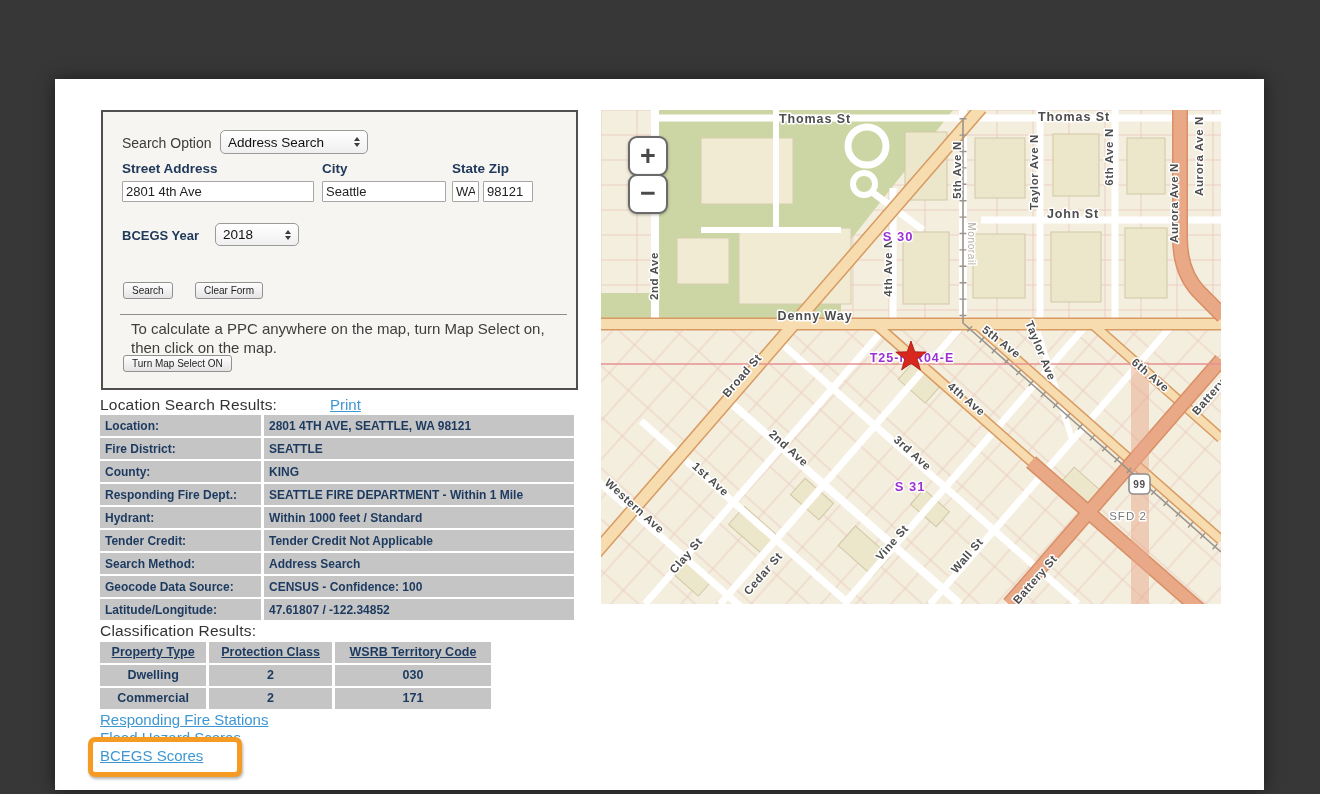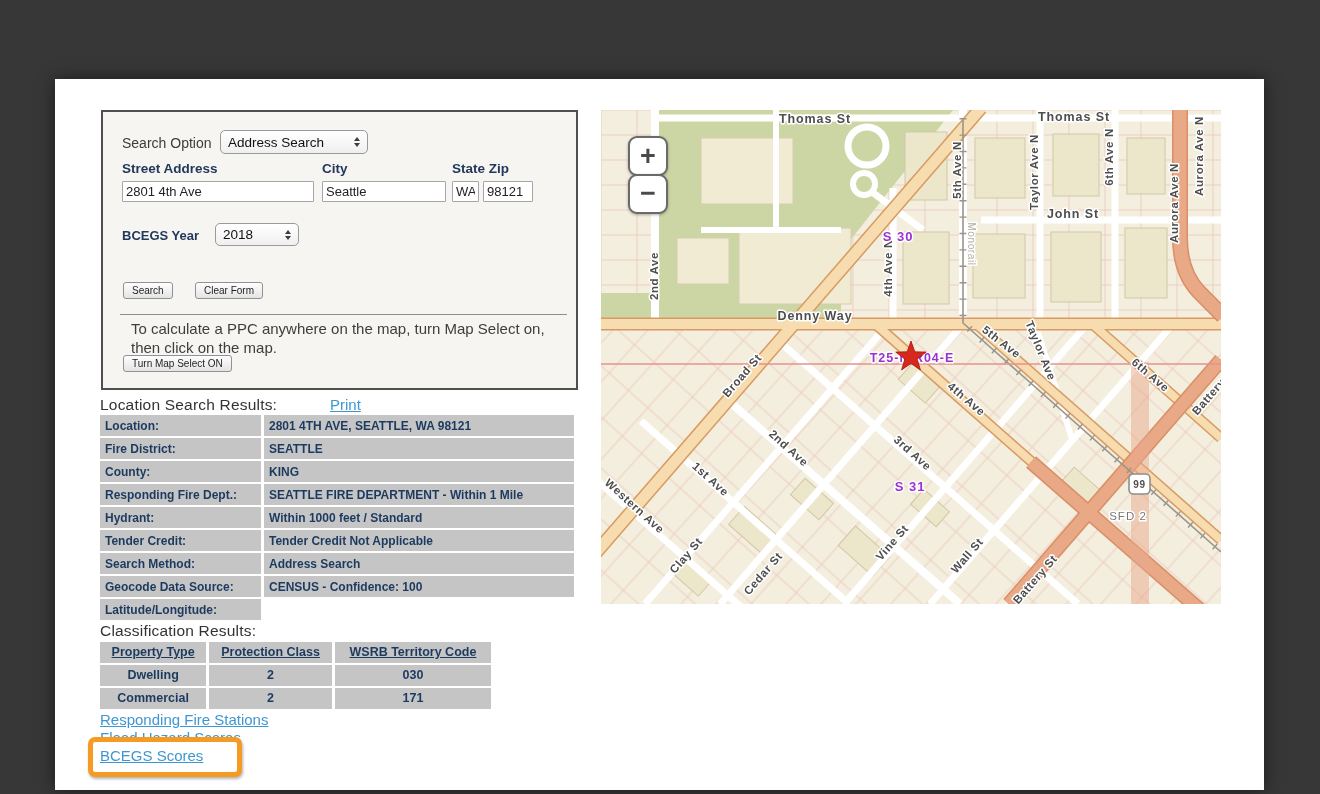--- a/index.html
+++ b/index.html
@@ -163,20 +163,21 @@
     <div class="lrow">
         <div class="lcell lab">Search Method:</div>
         <div class="lcell val">Address Search</div>
       </div>
     <div class="lrow">
         <div class="lcell lab">Geocode Data Source:</div>
         <div class="lcell val">CENSUS - Confidence: 100</div>
       </div>
     <div class="lrow">
         <div class="lcell lab">Latitude/Longitude:</div>
+        <div class="lcell val">47.61807 / -122.34852</div>
       </div>
   </div>
 
   <span class="section-heading" style="left:45px;top:543px;">Classification Results:</span>
   <div id="class-table">
     <div class="crow">
       <div class="ccell c1 hdr">Property Type</div>
       <div class="ccell c2 hdr">Protection Class</div>
       <div class="ccell c3 hdr">WSRB Territory Code</div>
     </div>

